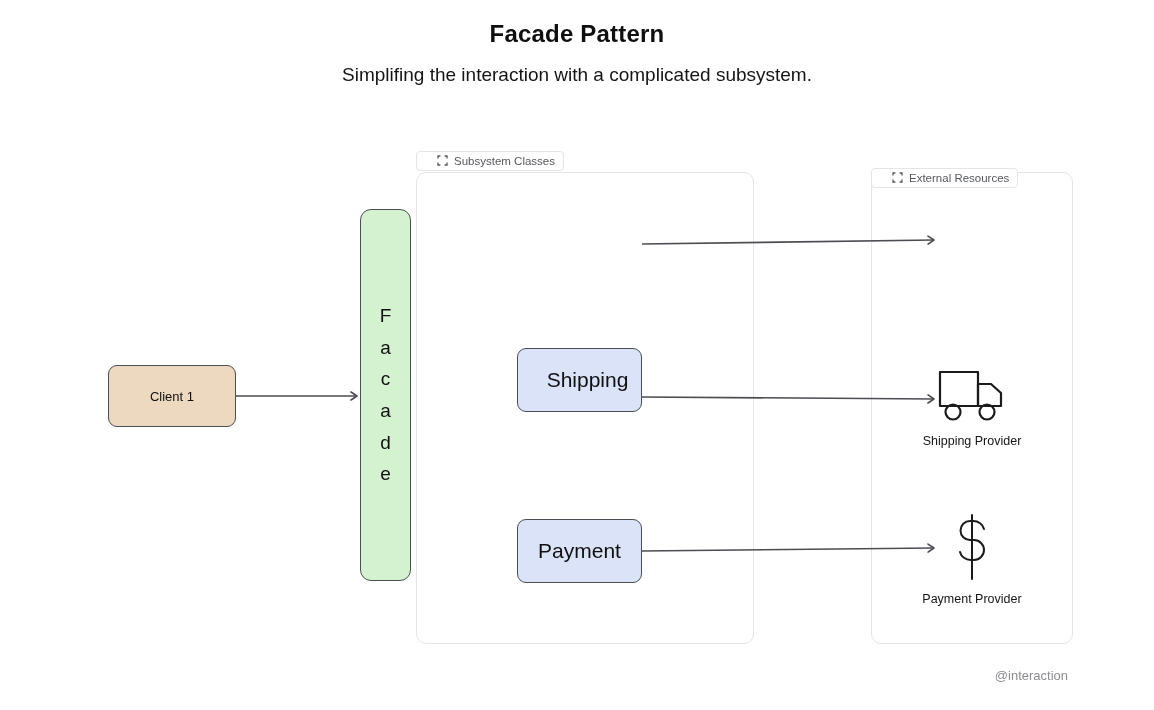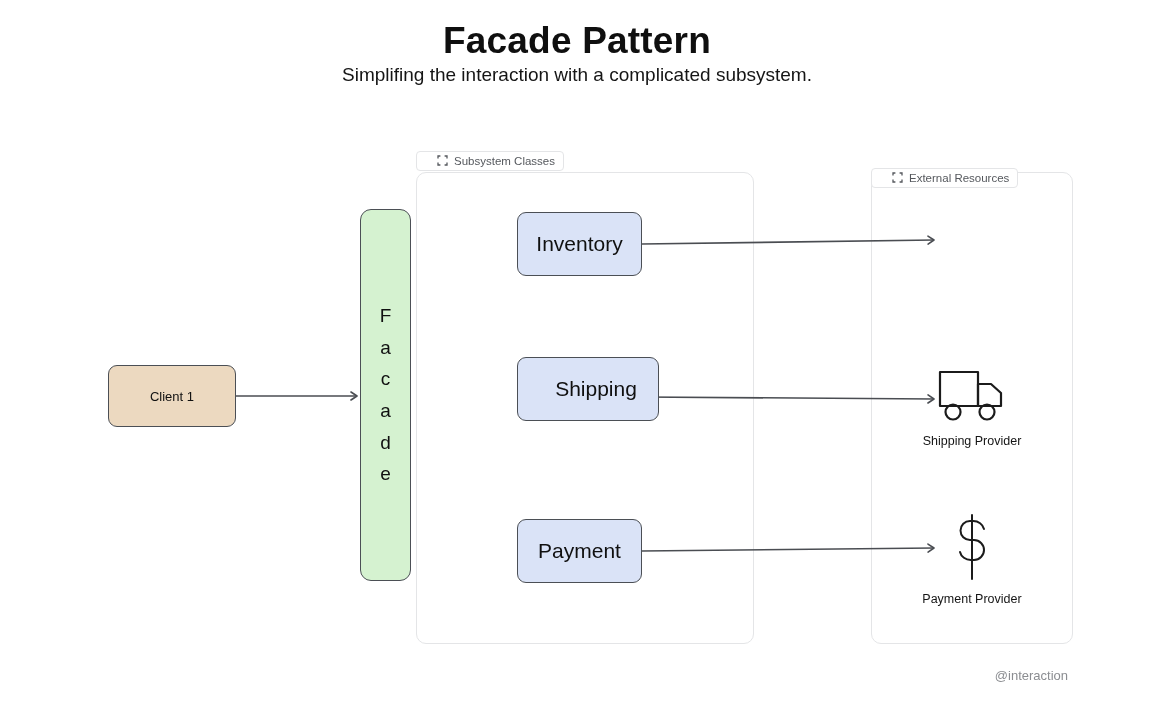--- a/index.html
+++ b/index.html
@@ -15,21 +15,21 @@
     width: 1154px;
     height: 710px;
     background: #ffffff;
   }
 
   
   .title {
     position: absolute;
     left: 0; top: 20px; width: 1154px;
     text-align: center;
-    font-size: 37px;
+    font-size: 24px;
     font-weight: bold;
     color: #0f0f0f;
     letter-spacing: .2px;
   }
   .subtitle {
     position: absolute;
     left: 0; top: 64px; width: 1154px;
     text-align: center;
     font-size: 19px;
     color: #151515;
@@ -184,24 +184,21 @@
 
   <div class="node facade" style="left:360px; top:209px; width:51px; height:372px;">
     <span class="facade-letter">F</span>
     <span class="facade-letter">a</span>
     <span class="facade-letter">c</span>
     <span class="facade-letter">a</span>
     <span class="facade-letter">d</span>
     <span class="facade-letter">e</span>
   </div>
 
-  <div class="node sub" style="left:517px; top:212px; width:125px; height:64px;">
-    <span>Inventory</span>
-  </div>
-  <div class="node sub" style="left:517px; top:357px; width:142px; height:64px;padding-left:16px;">
+  <div class="node sub" style="left:517px; top:348px; width:125px; height:64px;padding-left:16px;">
     <span>Shipping</span>
   </div>
   <div class="node sub" style="left:517px; top:519px; width:125px; height:64px;">
     <span>Payment</span>
   </div>
 
 
   <div class="resource res-ship" style="left:912px; top:368px; width:120px;">
     <span>
       <svg width="70" height="54" viewBox="0 0 70 54">

